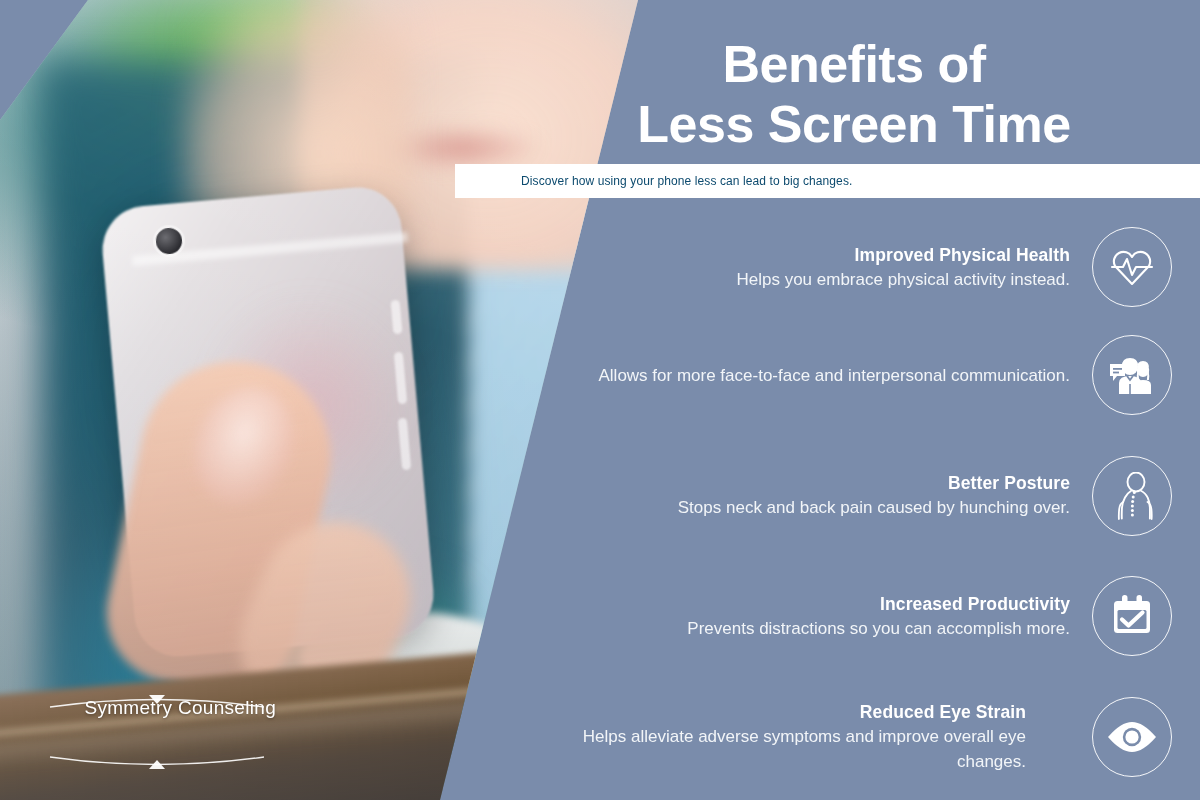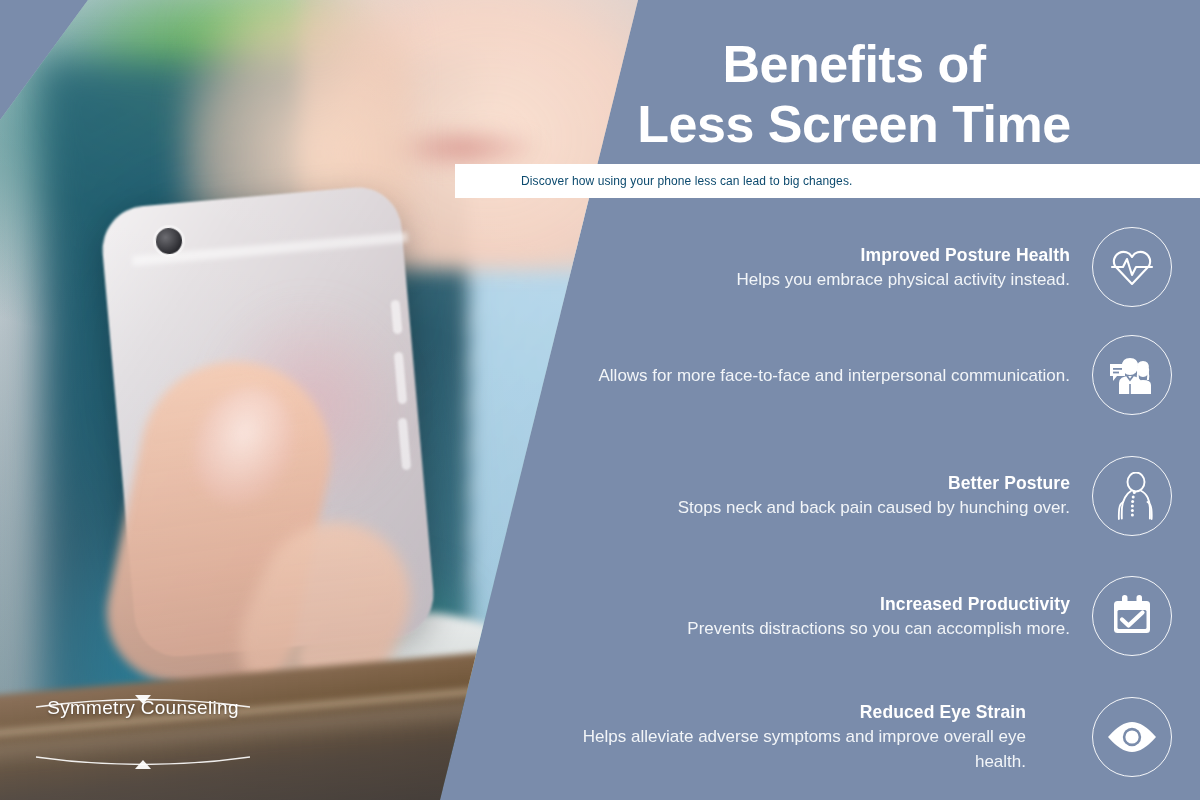--- a/index.html
+++ b/index.html
@@ -163,22 +163,22 @@
     filter:blur(6px);
   }
   
   #ph-haze {
     left:0; top:0; width:660px; height:800px;
     background:linear-gradient(200deg, rgba(255,255,255,.20), rgba(255,255,255,0) 40%, rgba(140,160,180,.18) 100%);
   }
 
   
   #logo {
-    position:absolute; left:24px; bottom:30px; width:238px; height:76px;
-    text-align:center;
+    position:absolute; left:38px; bottom:30px; width:238px; height:76px;
+    text-align:right;
   }
   #logo-name {
     font-size:19px; letter-spacing:.3px; color:#ffffff;
     text-shadow:0 1px 3px rgba(0,0,0,.35);
     line-height:28px; white-space:nowrap;
   }
   .logo-arc { position:absolute; left:10px; width:218px; height:16px; }
   #logo-arc-top { top:0; }
   #logo-arc-bot { bottom:0; }
   .logo-tri { position:absolute; left:50%; transform:translateX(-50%); width:0; height:0; }
@@ -287,21 +287,21 @@
     </div>
 
     <div id="subtitle-bar">
       <div id="subtitle-text">Discover how using your phone less can lead to big changes.</div>
     </div>
 
     <div id="benefits">
 
       <div class="benefit" id="row-0">
         <div class="b-text">
-          <div class="b-title">Improved Posture Health</div>
+          <div class="b-title">Improved Physical Health</div>
           <div class="b-desc">Helps you embrace physical activity instead.</div>
         </div>
         <div class="b-icon">
           <svg width="46" height="42" viewBox="0 0 46 42">
             <path d="M23 38 L6 20 A8.5 8.5 0 0 1 23 11 A8.5 8.5 0 0 1 40 20 L23 38 Z" fill="none" stroke="#ffffff" stroke-width="2.1" stroke-linejoin="round"></path>
             <path d="M3 21 H14 L18 13 L23 29 L27 21 H43" fill="none" stroke="#ffffff" stroke-width="2.1" stroke-linecap="round" stroke-linejoin="round"></path>
           </svg>
         </div>
       </div>
 
@@ -372,21 +372,21 @@
             <rect x="8.5" y="17" width="29" height="19" rx="1.5" fill="#7a8cab"></rect>
 
             <path d="M13 26.5 L19.5 32.5 L33.5 19.5" fill="none" stroke="#ffffff" stroke-width="4.2" stroke-linecap="round" stroke-linejoin="round"></path>
           </svg>
         </div>
       </div>
 
       <div class="benefit" id="row-4">
         <div class="b-text">
           <div class="b-title">Reduced Eye Strain</div>
-          <div class="b-desc">Helps alleviate adverse symptoms and improve overall eye health.</div>
+          <div class="b-desc">Helps alleviate adverse symptoms and improve overall eye changes.</div>
         </div>
         <div class="b-icon">
           <svg width="52" height="34" viewBox="0 0 52 34">
             <path d="M2 17 Q15 2 26 2 Q37 2 50 17 Q37 32 26 32 Q15 32 2 17 Z" fill="#ffffff"></path>
             <circle cx="26" cy="17" r="9.2" fill="#7a8cab"></circle>
             <circle cx="26" cy="17" r="6.6" fill="#ffffff"></circle>
           </svg>
         </div>
       </div>
 

